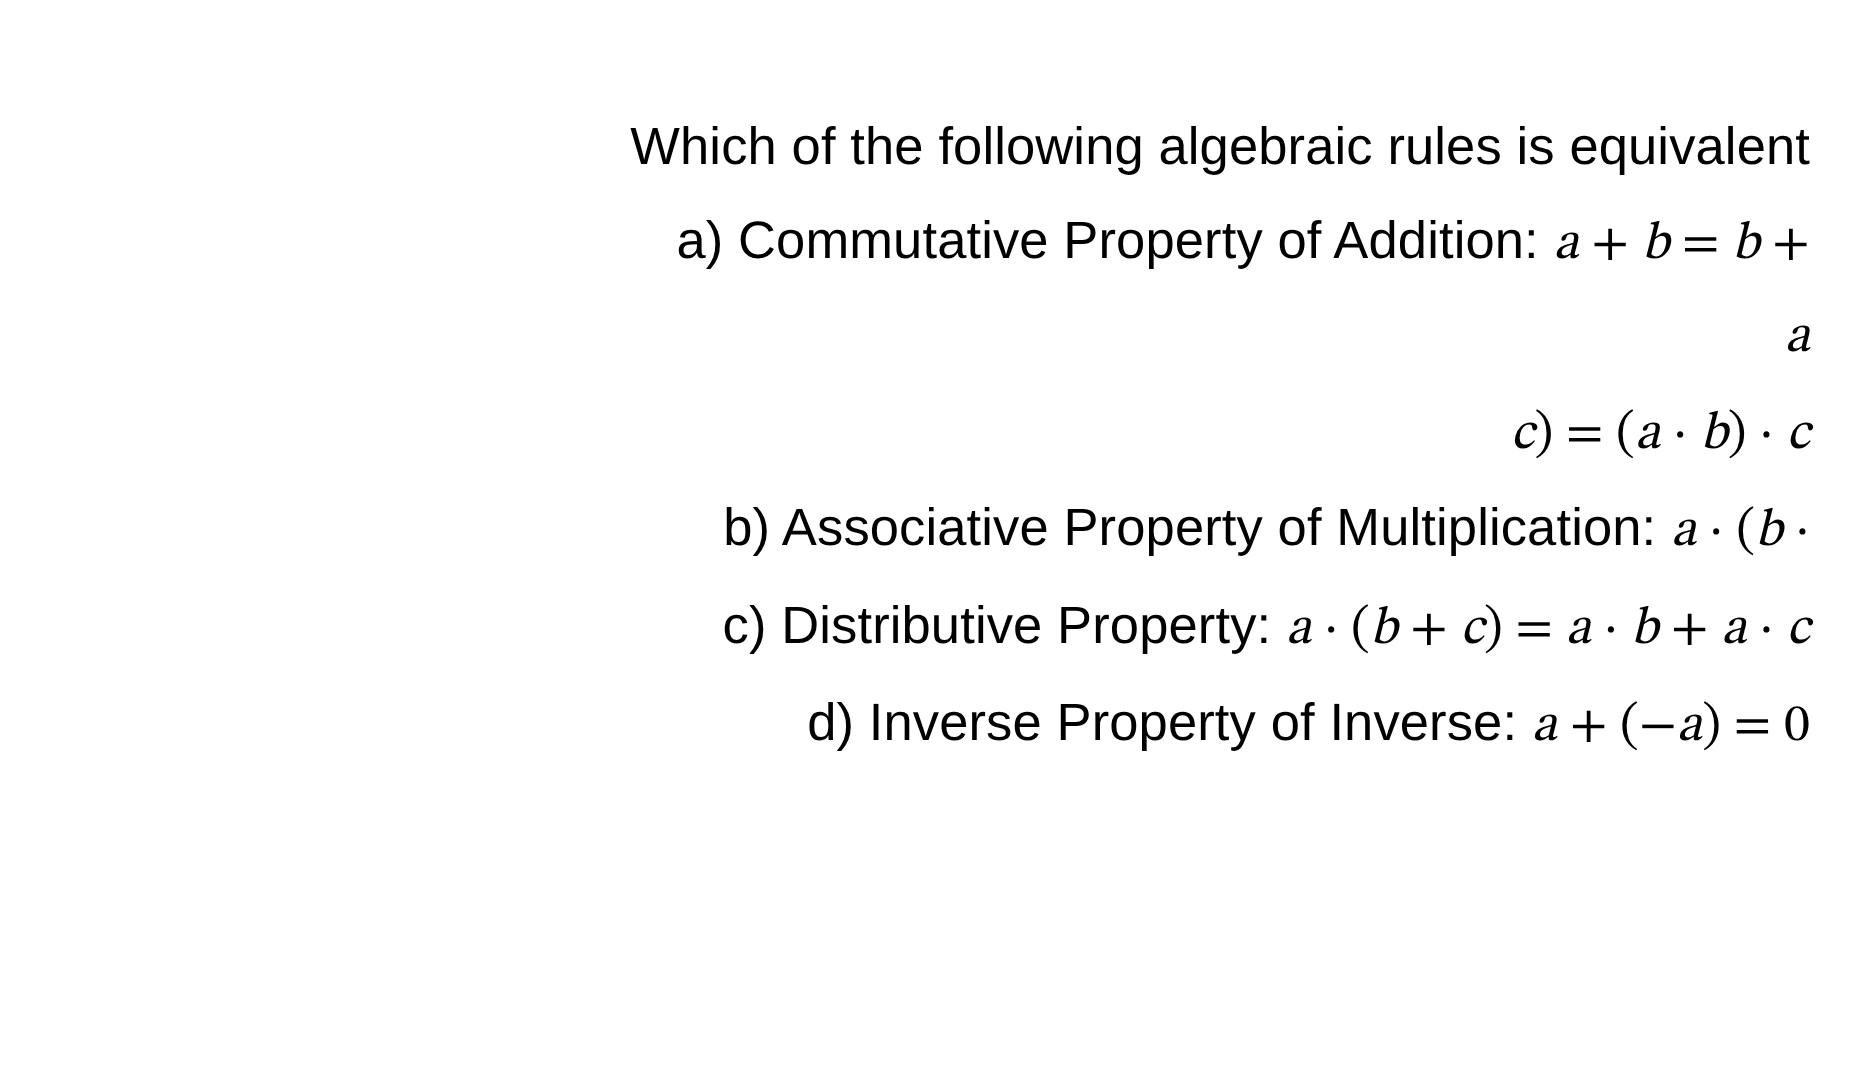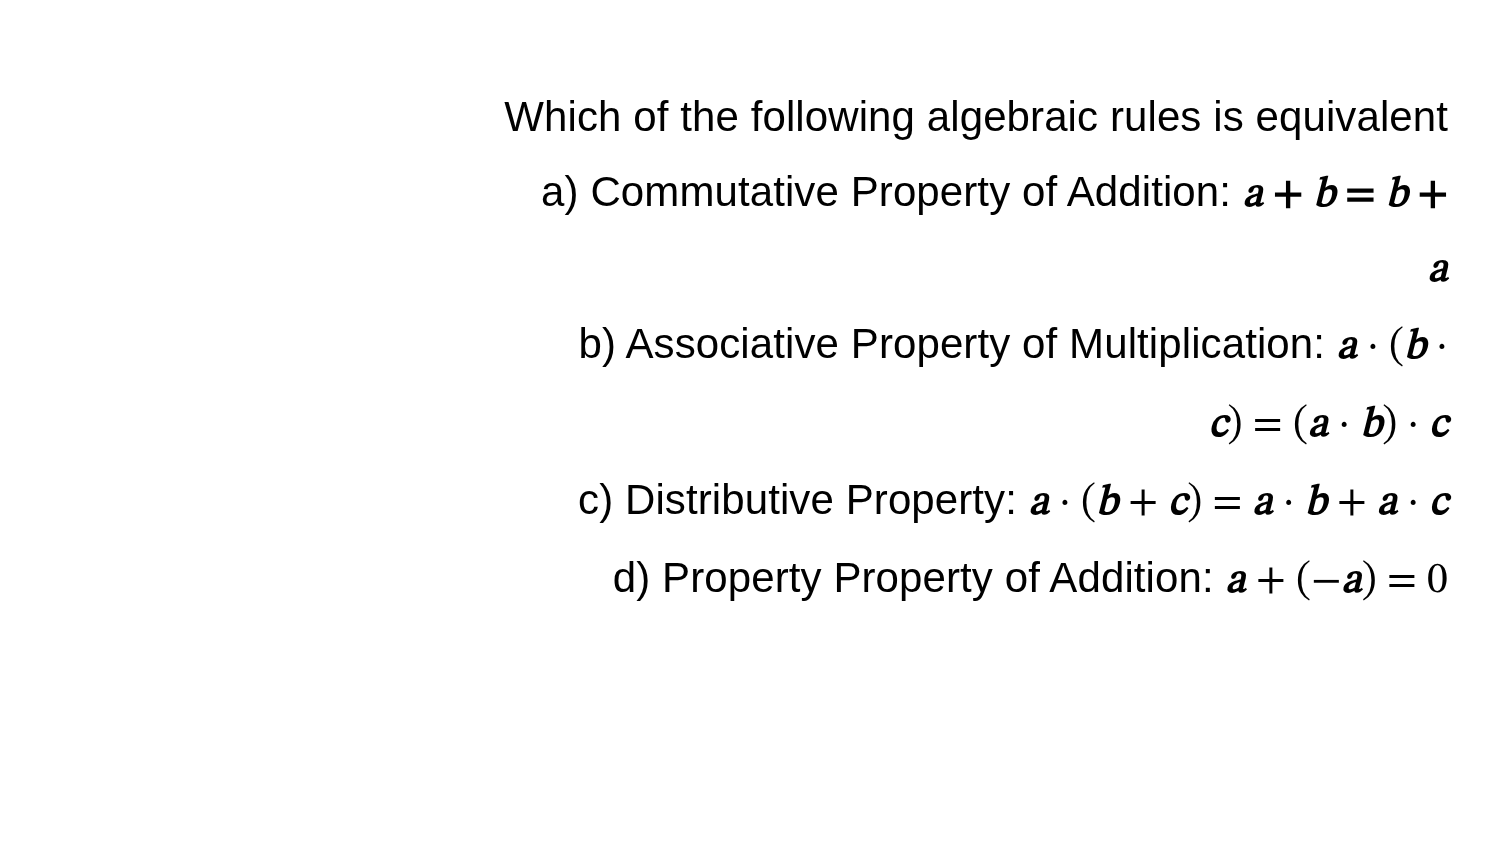--- a/index.html
+++ b/index.html
@@ -18,21 +18,20 @@
     text-align: right;
   }
   .line {
     font-size: 42px;
     line-height: 1.78;
     letter-spacing: 0.1px;
   }
   .math {
     font-family: "Cambria Math", "STIX Two Math", "Latin Modern Math", "Times New Roman", serif;
     font-style: italic;
-    font-weight: bold;
   }
   .mop {
     font-family: "Cambria Math", "STIX Two Math", "Latin Modern Math", "Times New Roman", serif;
     font-style: normal;
   }
   .lone-a {
     font-family: "Cambria Math", "STIX Two Math", "Latin Modern Math", "Times New Roman", serif;
     font-style: italic;
     font-size: 42px;
     line-height: 1.78;
@@ -49,27 +48,27 @@
 
 
   <div class="line">
     <span>a) Commutative Property of Addition: </span><span class="math"><span class="math">a</span><span class="mop"> + </span><span class="math">b</span><span class="mop"> = </span><span class="math">b</span><span class="mop"> +</span></span>
   </div>
   <div class="lone-a">
     <span class="math">a</span>
   </div>
 
   <div class="line">
-    <span>b) Associative Property of Multiplication: </span><span><span class="math">a</span><span class="mop"> · (</span><span class="math">b</span><span class="mop"> ·</span></span>
+    <span><span class="math">c</span><span class="mop">) = (</span><span class="math">a</span><span class="mop"> · </span><span class="math">b</span><span class="mop">) · </span><span class="math">c</span></span>
   </div>
   <div class="line">
-    <span><span class="math">c</span><span class="mop">) = (</span><span class="math">a</span><span class="mop"> · </span><span class="math">b</span><span class="mop">) · </span><span class="math">c</span></span>
+    <span>b) Associative Property of Multiplication: </span><span><span class="math">a</span><span class="mop"> · (</span><span class="math">b</span><span class="mop"> ·</span></span>
   </div>
 
   <div class="line">
     <span>c) Distributive Property: </span><span><span class="math">a</span><span class="mop"> · (</span><span class="math">b</span><span class="mop"> + </span><span class="math">c</span><span class="mop">) = </span><span class="math">a</span><span class="mop"> · </span><span class="math">b</span><span class="mop"> + </span><span class="math">a</span><span class="mop"> · </span><span class="math">c</span></span>
   </div>
 
   <div class="line">
-    <span>d) Property Property of Addition: </span><span><span class="math">a</span><span class="mop"> + (−</span><span class="math">a</span><span class="mop">) = 0</span></span>
+    <span>d) Inverse Property of Inverse: </span><span><span class="math">a</span><span class="mop"> + (−</span><span class="math">a</span><span class="mop">) = 0</span></span>
   </div>
 
 </div>
 
 </body></html>

